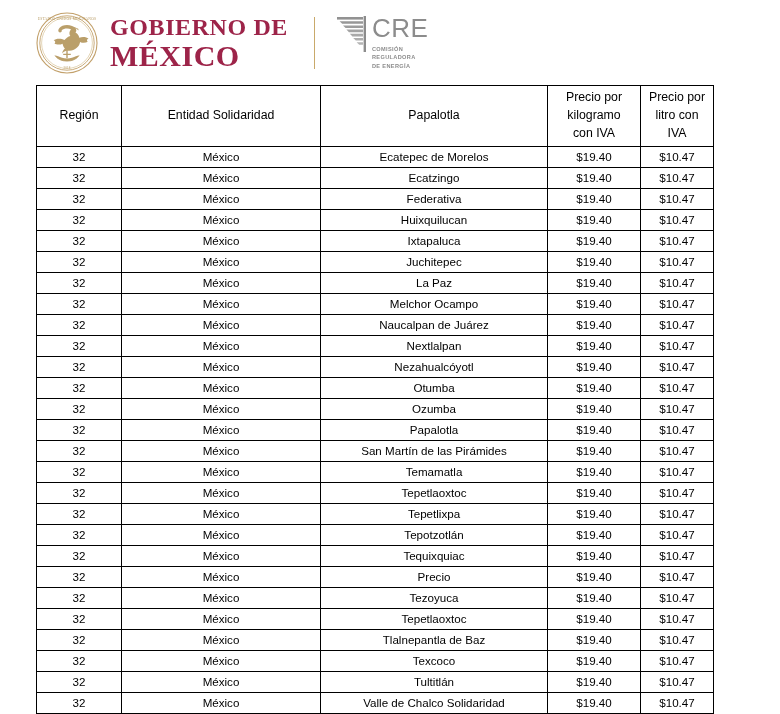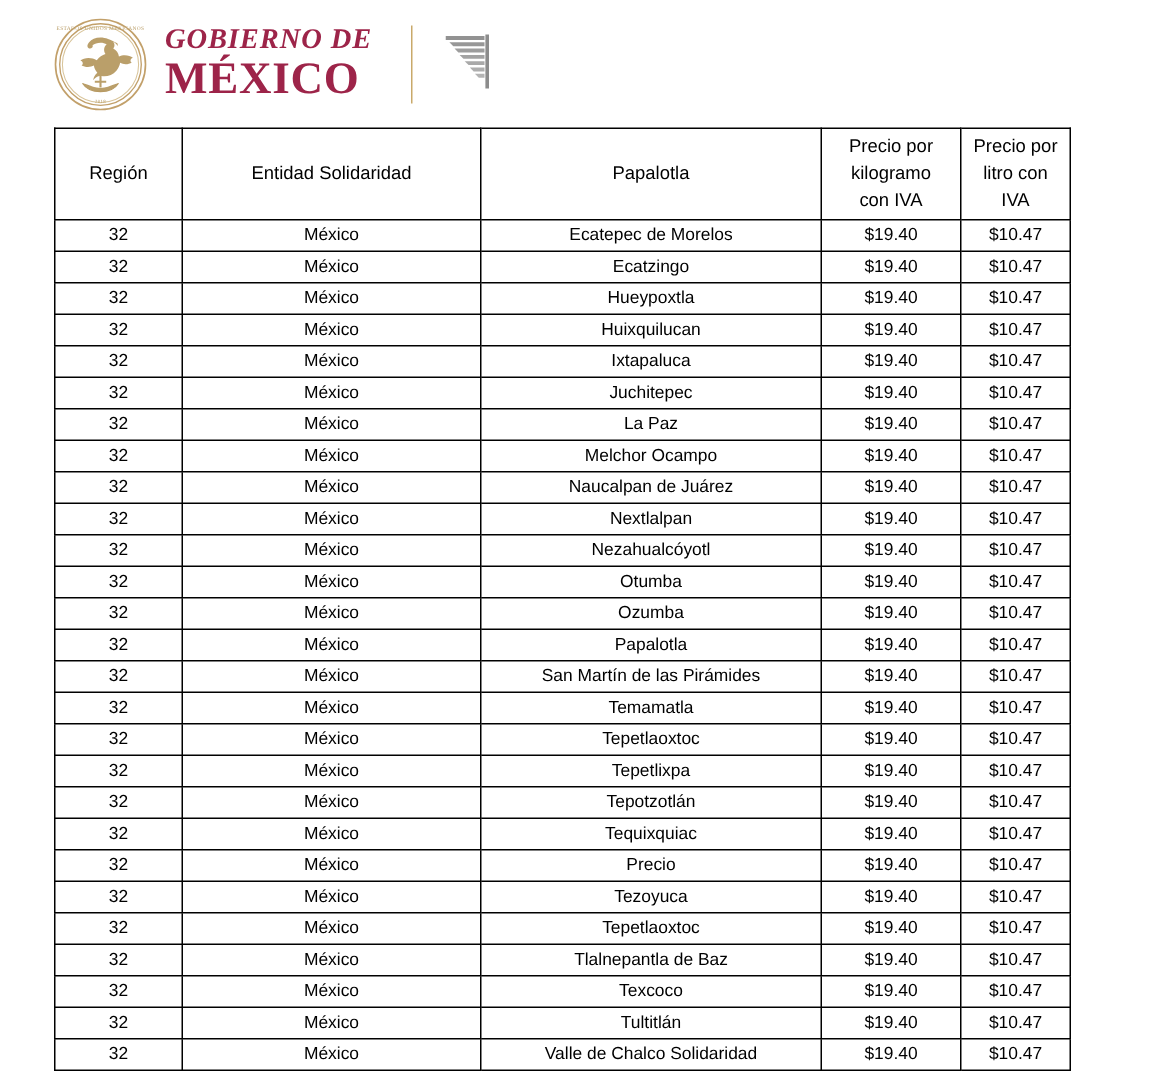--- a/index.html
+++ b/index.html
@@ -36,24 +36,23 @@
   }
   .gob-text {
     display: flex;
     flex-direction: column;
     justify-content: center;
     line-height: 1;
   }
   .gob-line1 {
     font-family: "Liberation Serif", serif;
     font-weight: bold;
-    font-size: 19px;
+    font-size: 24px;
     letter-spacing: 0.6px;
     color: #9D2449;
-    font-style: italic;
   }
   .gob-line2 {
     font-family: "Liberation Serif", serif;
     font-weight: bold;
     font-size: 30px;
     letter-spacing: 0.5px;
     color: #9D2449;
     margin-top: 2px;
   }
   .brand-divider {
@@ -168,20 +167,28 @@
             <path d="M0 2 L26 2 L26 4.6 L0 4.6 Z" opacity="0.95"></path>
             <path d="M2.6 6.2 L26 6.2 L26 8.8 L5.2 8.8 Z" opacity="0.9"></path>
             <path d="M6 10.4 L26 10.4 L26 13 L8.6 13 Z" opacity="0.85"></path>
             <path d="M9.4 14.6 L26 14.6 L26 17.2 L12 17.2 Z" opacity="0.8"></path>
             <path d="M12.8 18.8 L26 18.8 L26 21.4 L15.4 21.4 Z" opacity="0.75"></path>
             <path d="M16.2 23 L26 23 L26 25.6 L18.8 25.6 Z" opacity="0.7"></path>
             <path d="M19.6 27.2 L26 27.2 L26 29.8 L22.2 29.8 Z" opacity="0.65"></path>
           </g>
           <rect x="26.6" y="1" width="2.4" height="36" fill="#8c8c8c"></rect>
         </svg>
+      </div>
+      <div class="cre-text">
+        <span class="cre-title">CRE</span>
+        <span class="cre-sub">
+          <span>COMISIÓN</span><br>
+          <span>REGULADORA</span><br>
+          <span>DE ENERGÍA</span>
+        </span>
       </div>
     </div>
 
   </div>
 </div>
 
 <div class="table-wrap">
   <table class="price-table">
     <colgroup>
       <col class="c-region">
@@ -224,21 +231,21 @@
         <tr>
           <td>32</td>
           <td>México</td>
           <td>Ecatzingo</td>
           <td>$19.40</td>
           <td>$10.47</td>
         </tr>
         <tr>
           <td>32</td>
           <td>México</td>
-          <td>Hueypoxtla</td>
+          <td>Federativa</td>
           <td>$19.40</td>
           <td>$10.47</td>
         </tr>
         <tr>
           <td>32</td>
           <td>México</td>
           <td>Huixquilucan</td>
           <td>$19.40</td>
           <td>$10.47</td>
         </tr>

